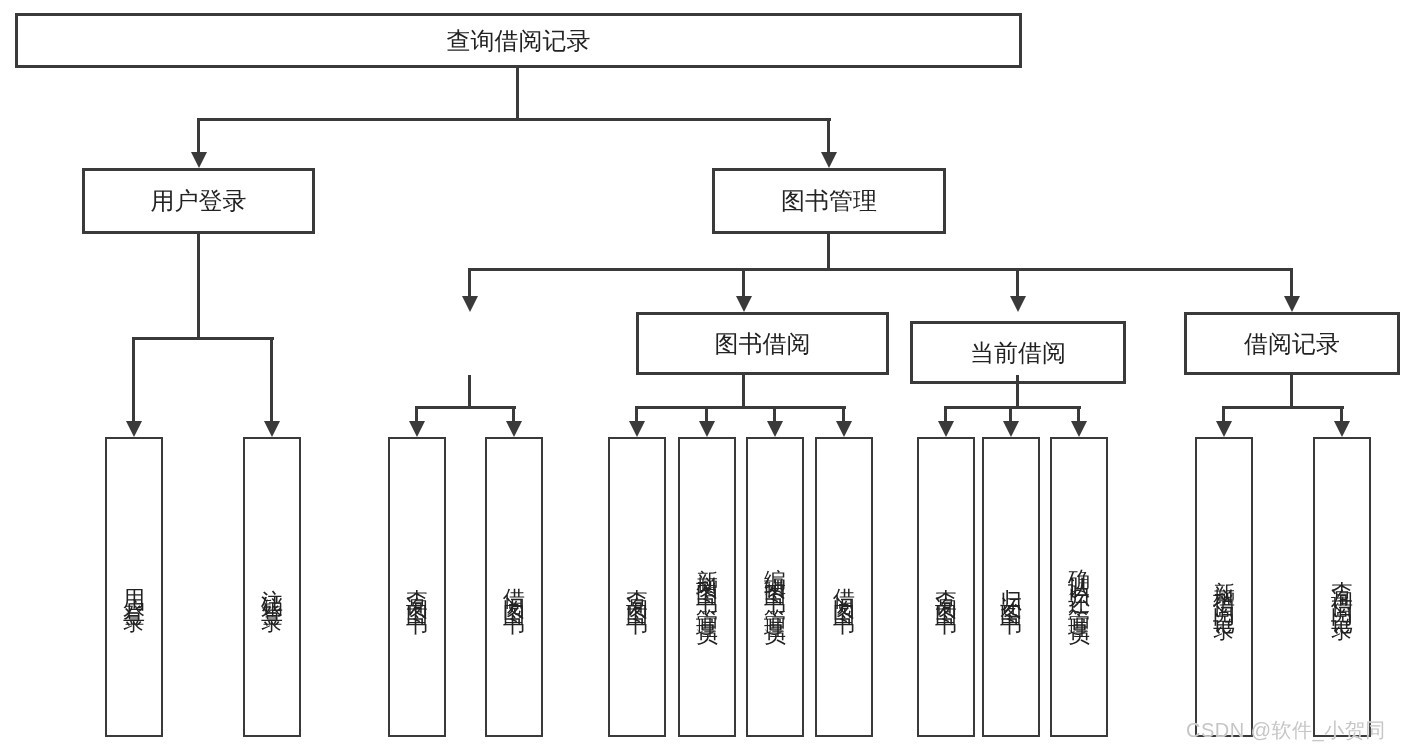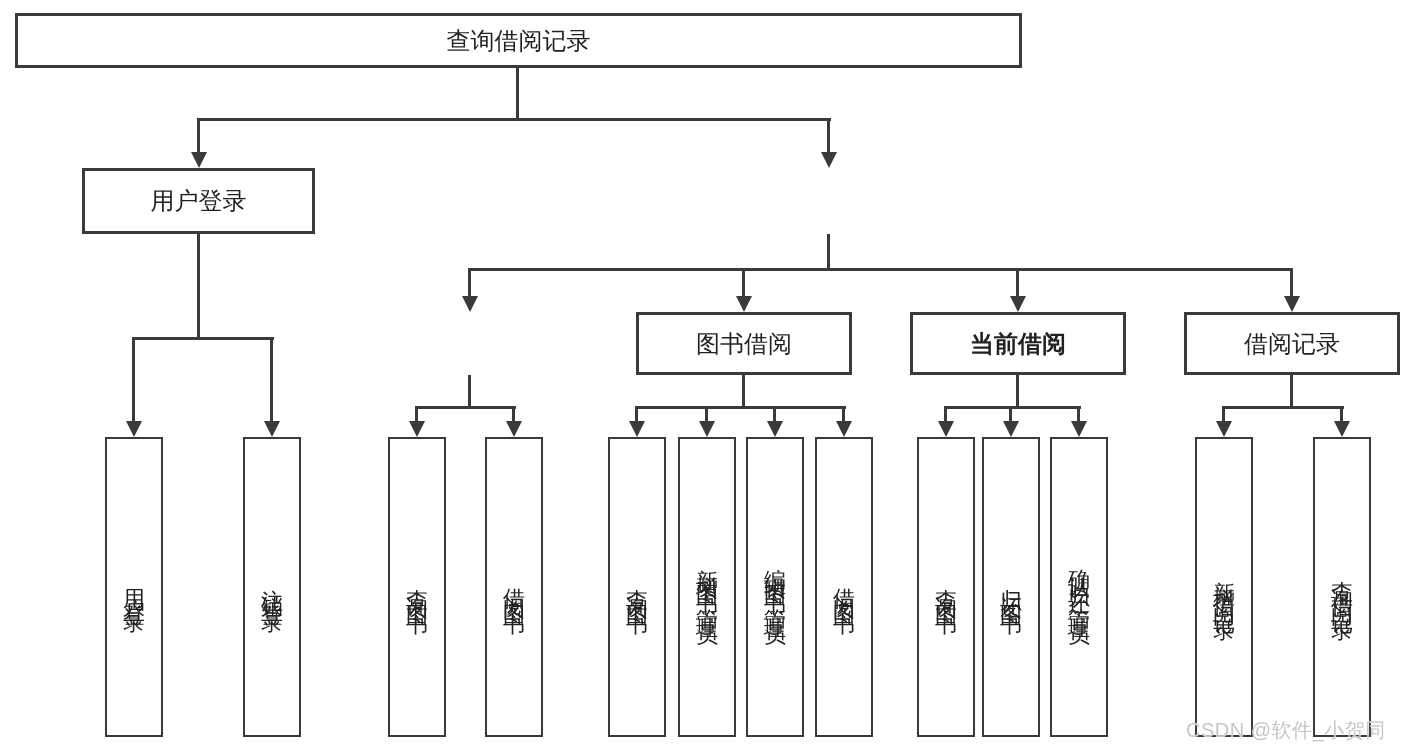--- a/index.html
+++ b/index.html
@@ -32,43 +32,46 @@
   <div class="v" style="left:516px;top:68px;height:50px;"></div>
   <div class="h" style="left:198px;top:118px;width:633px;"></div>
   <div class="v" style="left:197px;top:118px;height:40px;"></div>
   <div class="arr" style="left:191px;top:152px;"></div>
   <div class="v" style="left:827px;top:118px;height:40px;"></div>
   <div class="arr" style="left:821px;top:152px;"></div>
 
   <div class="box" style="left:82px;top:168px;width:233px;height:66px;">
     <span>用户登录</span>
   </div>
+  <div class="box" style="left:712px;top:168px;width:234px;height:66px;">
+    <span>图书管理</span>
+  </div>
 
   <div class="v" style="left:197px;top:234px;height:103px;"></div>
   <div class="h" style="left:132px;top:337px;width:142px;"></div>
   <div class="v" style="left:132px;top:337px;height:86px;"></div>
   <div class="arr" style="left:126px;top:421px;"></div>
   <div class="v" style="left:270px;top:337px;height:86px;"></div>
   <div class="arr" style="left:264px;top:421px;"></div>
 
   <div class="v" style="left:827px;top:234px;height:34px;"></div>
   <div class="h" style="left:468px;top:268px;width:824px;"></div>
   <div class="v" style="left:468px;top:268px;height:30px;"></div>
   <div class="arr" style="left:462px;top:296px;"></div>
   <div class="v" style="left:742px;top:268px;height:30px;"></div>
   <div class="arr" style="left:736px;top:296px;"></div>
   <div class="v" style="left:1016px;top:268px;height:30px;"></div>
   <div class="arr" style="left:1010px;top:296px;"></div>
   <div class="v" style="left:1290px;top:268px;height:30px;"></div>
   <div class="arr" style="left:1284px;top:296px;"></div>
 
-  <div class="box" style="left:636px;top:312px;width:216px;height:63px;">
+  <div class="box" style="left:636px;top:312px;width:253px;height:63px;">
     <span>图书借阅</span>
   </div>
-  <div class="box" style="left:910px;top:312px;width:216px;height:63px;font-weight:bold;">
+  <div class="box" style="left:910px;top:321px;width:216px;height:63px;">
     <span>当前借阅</span>
   </div>
   <div class="box" style="left:1184px;top:312px;width:216px;height:63px;">
     <span>借阅记录</span>
   </div>
 
   <div class="v" style="left:468px;top:375px;height:31px;"></div>
   <div class="h" style="left:415px;top:406px;width:101px;"></div>
   <div class="v" style="left:415px;top:406px;height:17px;"></div>
   <div class="arr" style="left:409px;top:421px;"></div>

